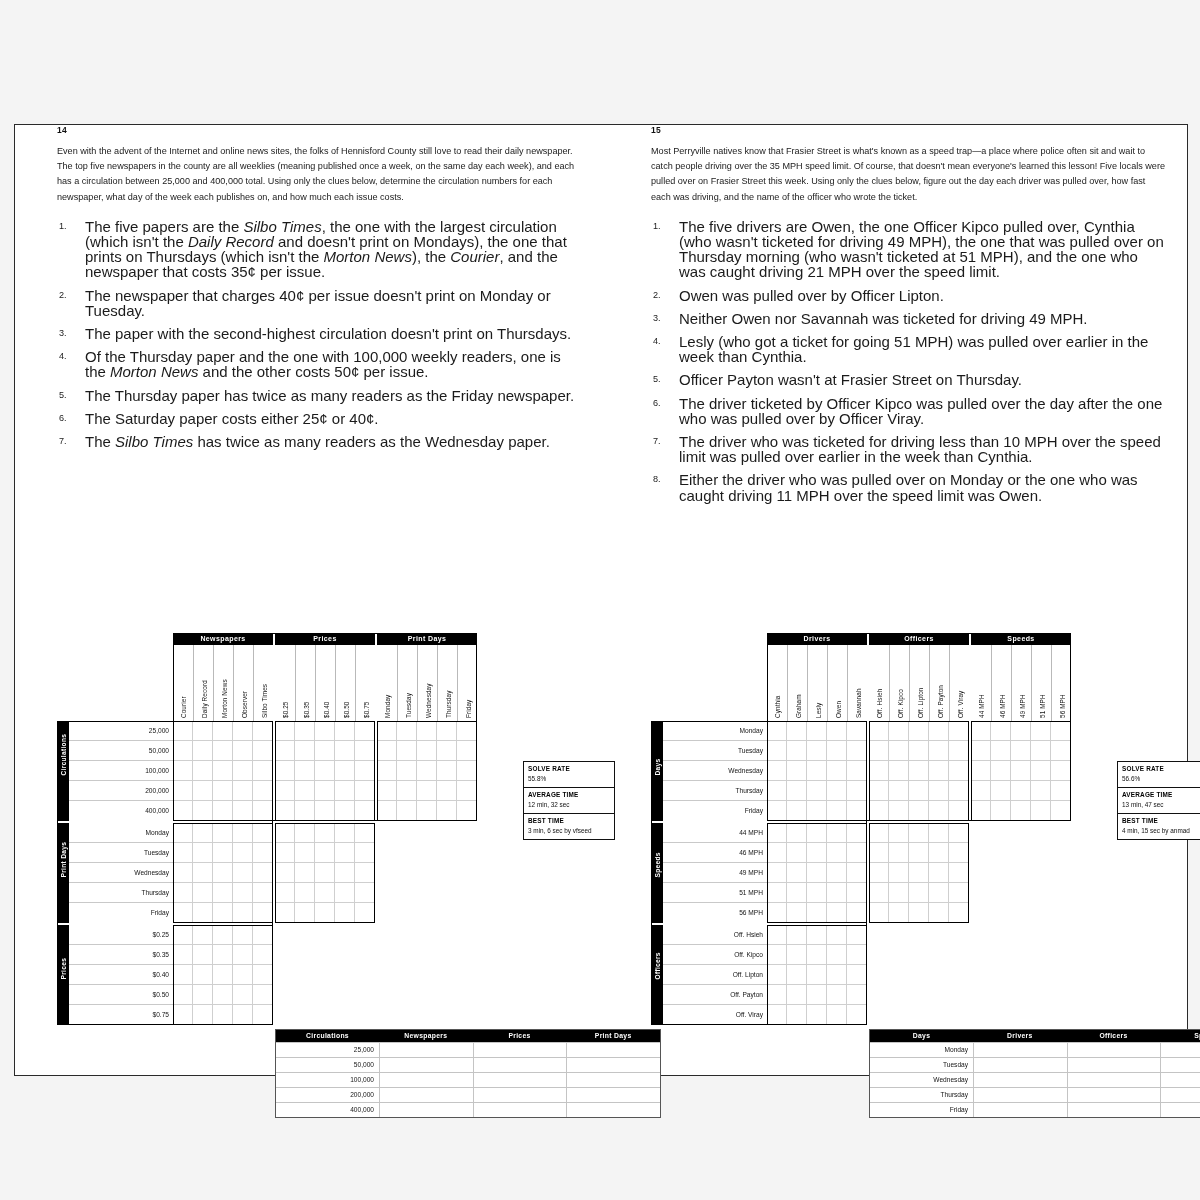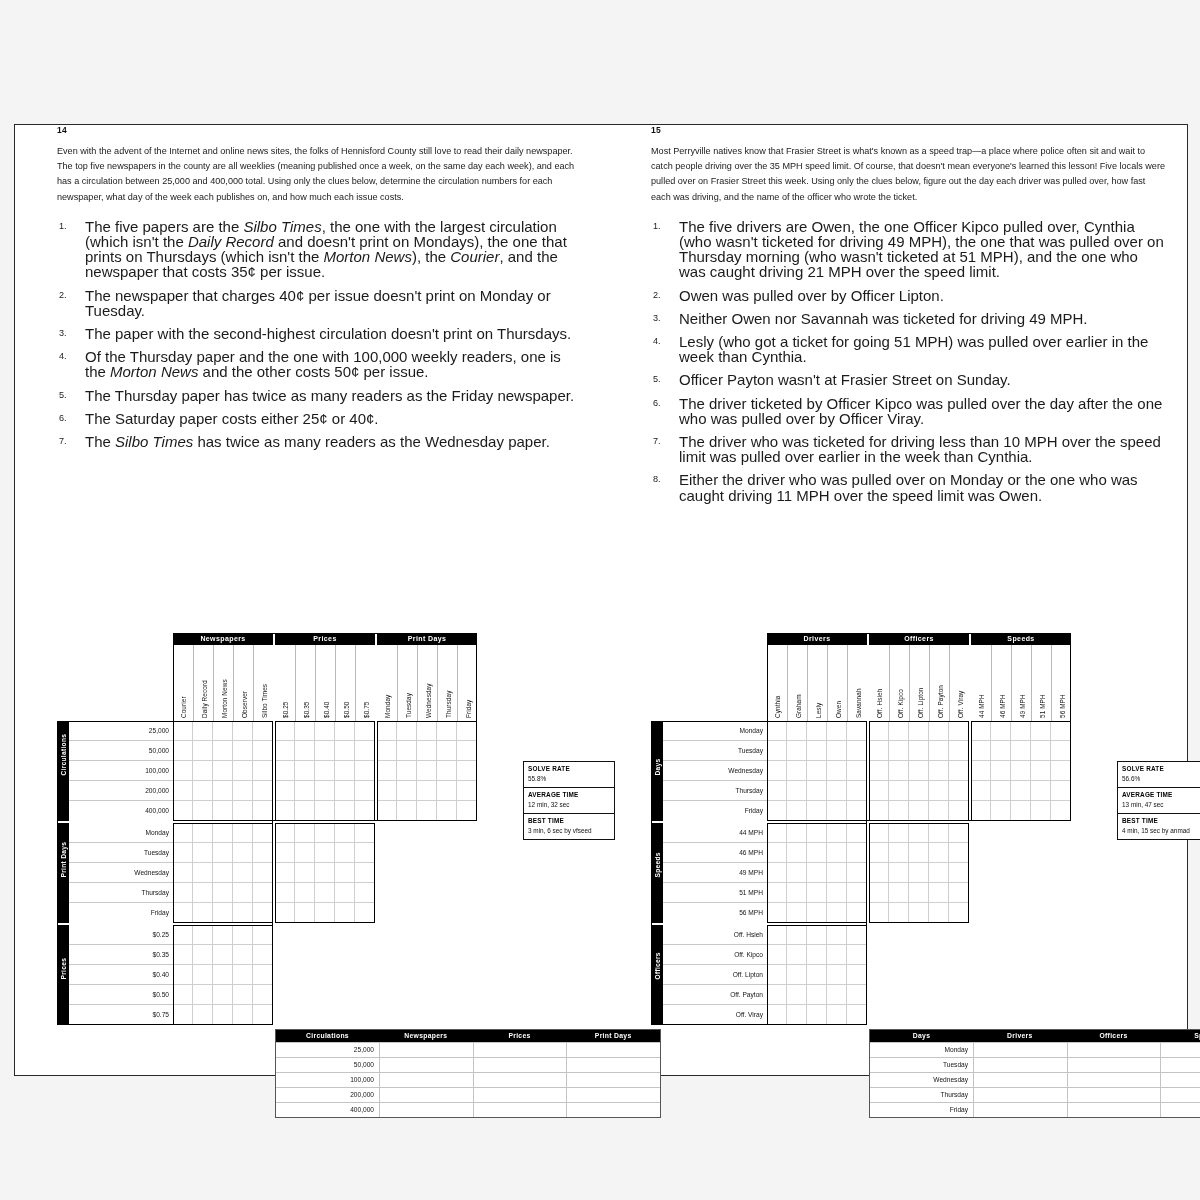--- a/index.html
+++ b/index.html
@@ -592,21 +592,21 @@
       </div>
 
       <div class="page-col page-right">
         <div class="folio right">15</div>
         <div class="intro">Most Perryville natives know that Frasier Street is what's known as a speed trap—a place where police often sit and wait to catch people driving over the 35 MPH speed limit. Of course, that doesn't mean everyone's learned this lesson! Five locals were pulled over on Frasier Street this week. Using only the clues below, figure out the day each driver was pulled over, how fast each was driving, and the name of the officer who wrote the ticket.</div>
         <ol class="clues" id="right-clues">
             <li>The five drivers are Owen, the one Officer Kipco pulled over, Cynthia (who wasn't ticketed for driving 49 MPH), the one that was pulled over on Thursday morning (who wasn't ticketed at 51 MPH), and the one who was caught driving 21 MPH over the speed limit.</li>
             <li>Owen was pulled over by Officer Lipton.</li>
             <li>Neither Owen nor Savannah was ticketed for driving 49 MPH.</li>
             <li>Lesly (who got a ticket for going 51 MPH) was pulled over earlier in the week than Cynthia.</li>
-            <li>Officer Payton wasn't at Frasier Street on Sunday.</li>
+            <li>Officer Payton wasn't at Frasier Street on Thursday.</li>
             <li>The driver ticketed by Officer Kipco was pulled over the day after the one who was pulled over by Officer Viray.</li>
             <li>The driver who was ticketed for driving less than 10 MPH over the speed limit was pulled over earlier in the week than Cynthia.</li>
             <li>Either the driver who was pulled over on Monday or the one who was caught driving 11 MPH over the speed limit was Owen.</li>
           </ol>
 
         <div class="grid-area">
           <div class="gwrap" id="right-grid">
               <div class="cat-band" style="left: 116px; top: 0px; width: 100px;">Drivers</div>
               <div class="vlabels" style="left: 116px; top: 12px; width: 100px; height: 76px;">
                 <div class="vlab">

